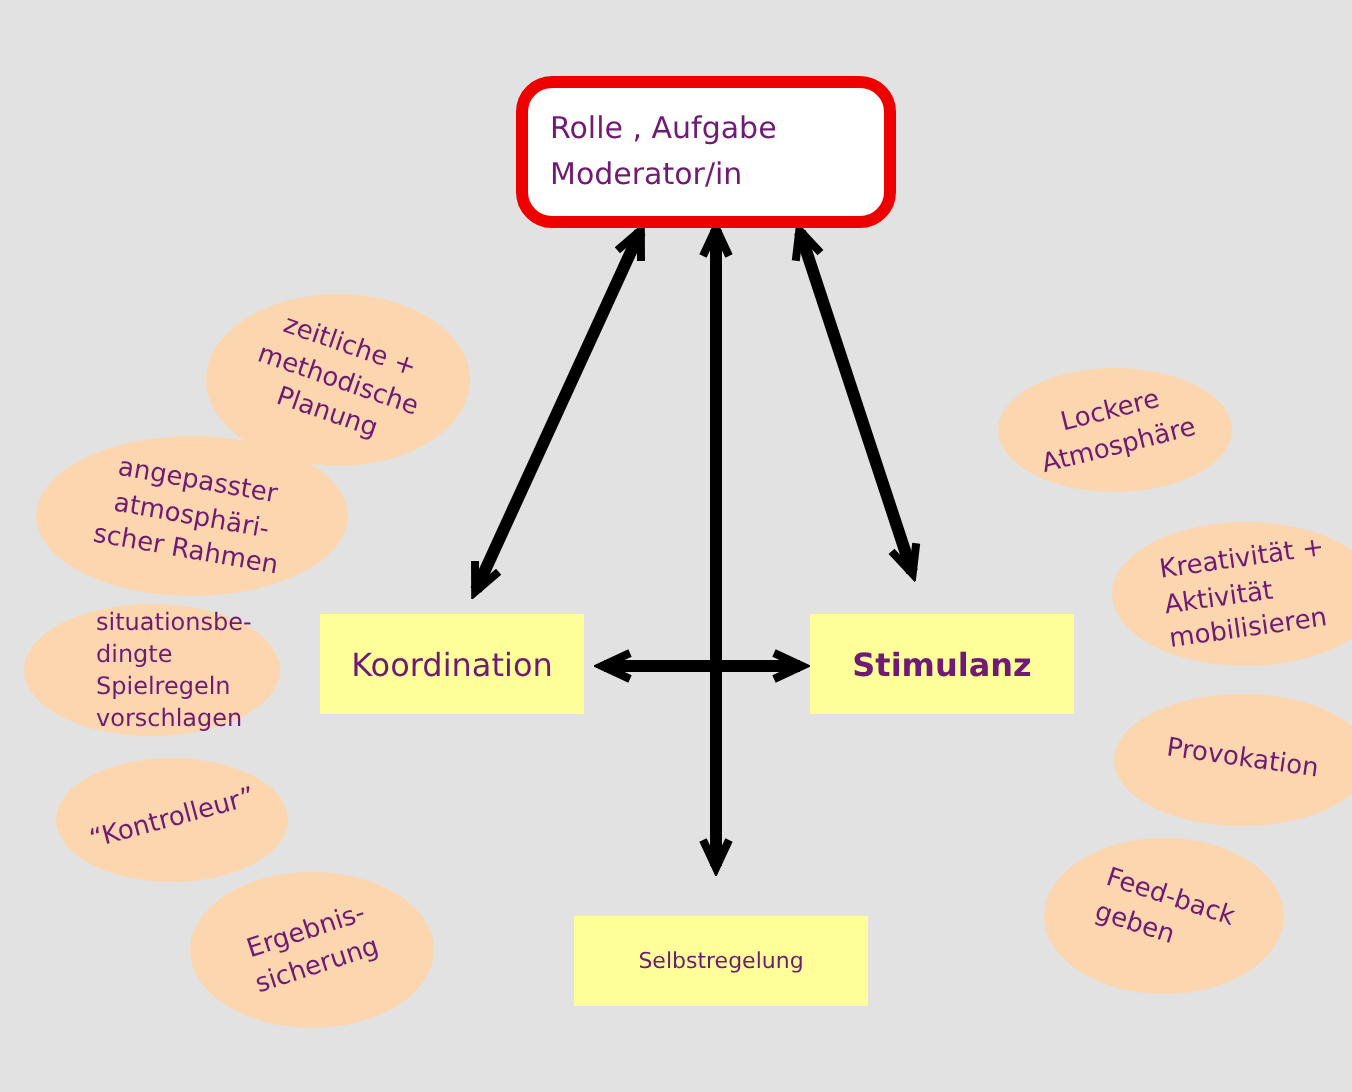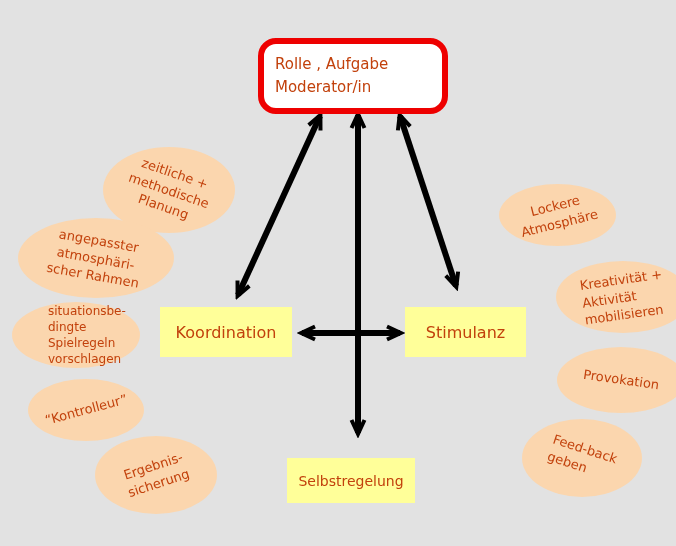--- a/index.html
+++ b/index.html
@@ -1,39 +1,39 @@
 <!DOCTYPE html>
 <html><head>
 <meta charset="utf-8">
 <style>
   html,body{margin:0;padding:0;}
   .canvas{
     position:relative;width:676px;height:546px;overflow:hidden;
     background:#e2e2e2;
     font-family:"DejaVu Sans", sans-serif;
-    color:#c2410c;
+    color:#701a75;
   }
   
   .arrow-layer{position:absolute;left:0;top:0;width:676px;height:546px;pointer-events:none;}
   
   .title-box{
     position:absolute;left:258px;top:38px;width:190px;height:76px;
     box-sizing:border-box;border:6px solid #ee0000;border-radius:18px;
     background:#ffffff;display:flex;align-items:center;
     padding-left:11px;z-index:3;
   }
   .title-box span{white-space:pre-line;font-size:15px;line-height:1.55;}
   
   .node{
     position:absolute;background:#ffff99;display:flex;align-items:center;justify-content:center;
     font-size:16px;z-index:2;
   }
   #node-koordination{left:160px;top:307px;width:132px;height:50px;}
-  #node-stimulanz{left:405px;top:307px;width:121px;height:50px;}
-  #node-selbstregelung{left:287px;top:458px;width:128px;height:45px;font-size:14px;}
+  #node-stimulanz{left:405px;top:307px;width:132px;height:50px;font-weight:bold;}
+  #node-selbstregelung{left:287px;top:458px;width:147px;height:45px;font-size:11px;}
   
   .bubble{
     position:absolute;background:#fbd6ae;border-radius:50%;
     display:flex;align-items:center;justify-content:center;
     font-size:13px;line-height:1.35;text-align:center;z-index:1;
   }
   .bubble span{white-space:pre-line;display:block;}
   #b-planung{left:103px;top:147px;width:132px;height:86px;}
   #b-planung span{transform:rotate(19deg);}
   #b-rahmen{left:18px;top:218px;width:156px;height:80px;}

